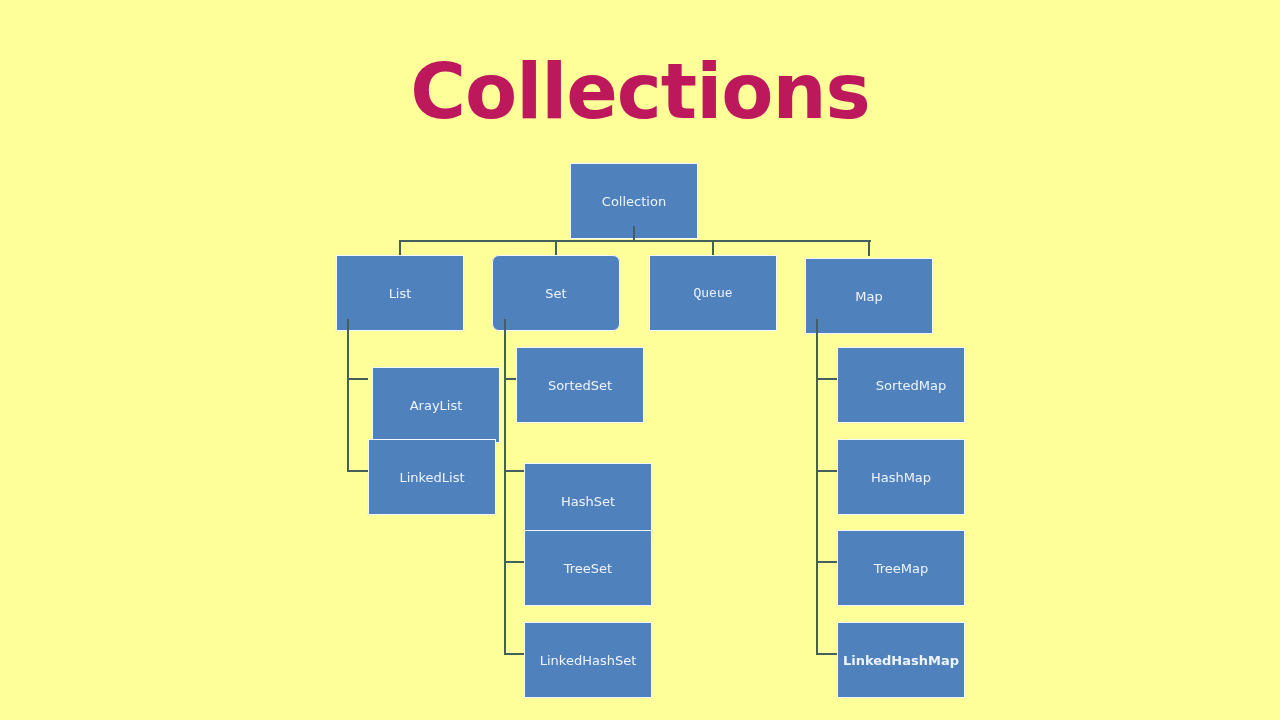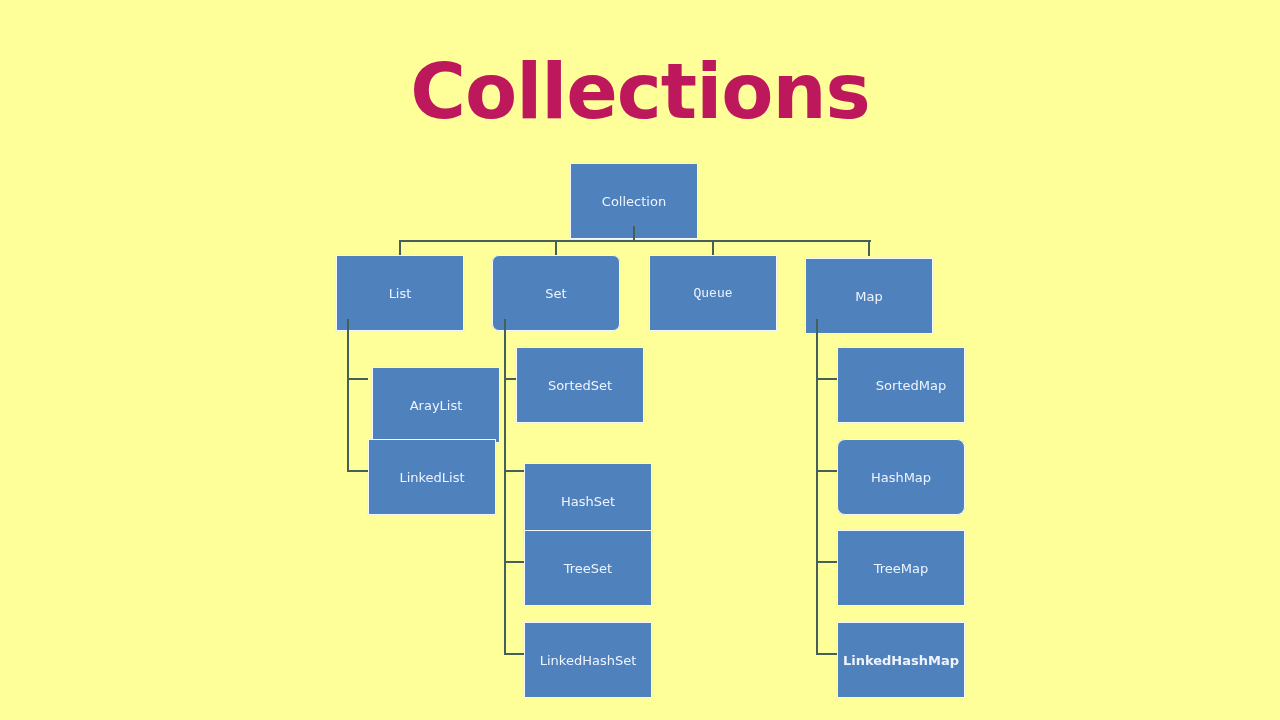--- a/index.html
+++ b/index.html
@@ -62,15 +62,15 @@
 <div class="node" style="left:524px; top:439px;margin-top:24px;">HashSet</div>
 <div class="node" style="left:524px; top:530px;">TreeSet</div>
 <div class="node" style="left:524px; top:622px;">LinkedHashSet</div>
 
 <div class="line v" style="left:816px; top:319px; height:336px;"></div>
 <div class="line h" style="left:816px; top:378px; width:21px;"></div>
 <div class="line h" style="left:816px; top:470px; width:21px;"></div>
 <div class="line h" style="left:816px; top:561px; width:21px;"></div>
 <div class="line h" style="left:816px; top:653px; width:21px;"></div>
 <div class="node" style="left:837px; top:347px;padding-left:20px;">SortedMap</div>
-<div class="node" style="left:837px; top:439px;border-radius:8px;">HashMap</div>
+<div class="node" style="left:837px; top:439px;">HashMap</div>
 <div class="node" style="left:837px; top:530px;">TreeMap</div>
 <div class="node" style="left:837px; top:622px;font-weight:bold;">LinkedHashMap</div>
 
 </body></html>

